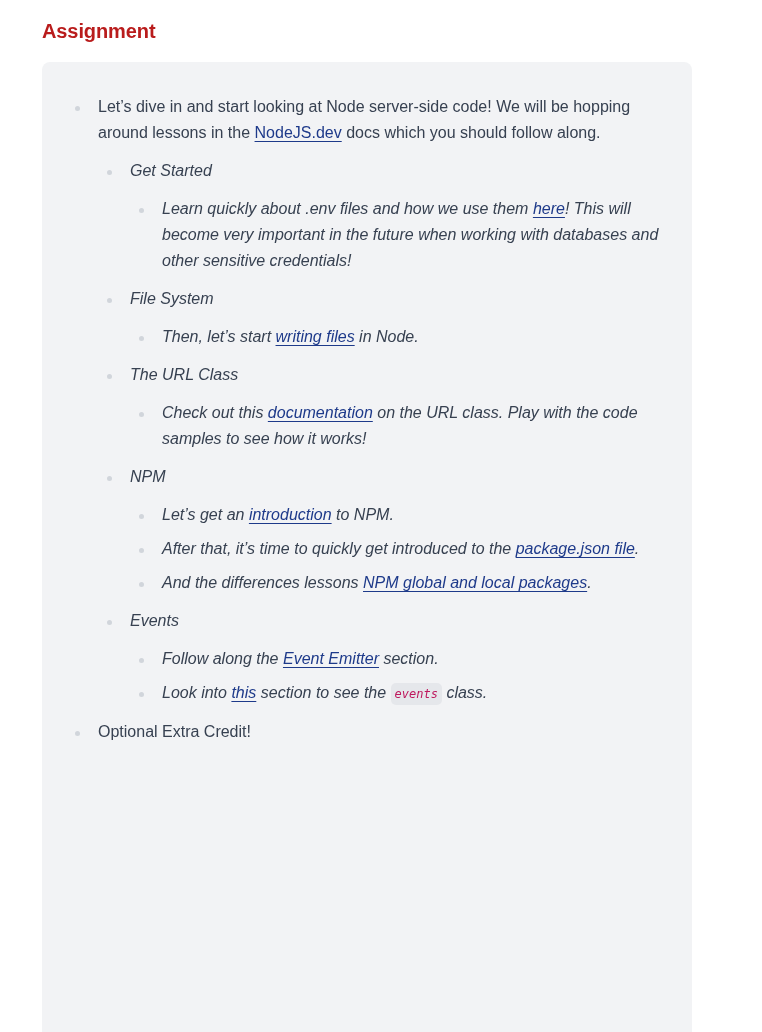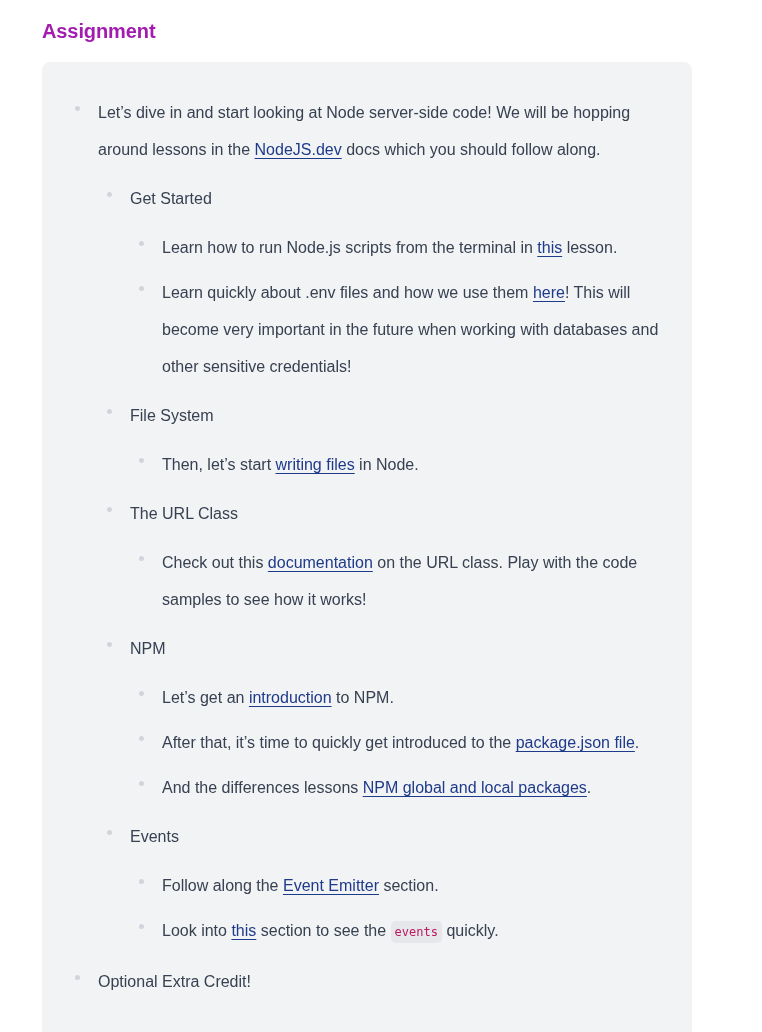--- a/index.html
+++ b/index.html
@@ -15,62 +15,62 @@
       font-family: "Liberation Sans", "DejaVu Sans", sans-serif;
       color: #374151;
     }
     .heading {
       position: absolute;
       left: 42px;
       top: 20px;
       margin: 0;
       font-size: 20px;
       font-weight: 700;
-      color: #a21caf;
+      color: #b91c1c;
       letter-spacing: -0.1px;
     }
     .box {
       position: absolute;
       left: 42px;
       top: 62px;
       width: 650px;
       height: 1000px;
       background: #f2f3f5;
       border-radius: 8px;
     }
     ul {
       list-style: none;
       margin: 0;
       padding: 0;
     }
     li {
       position: relative;
       font-size: 16px;
-      line-height: 37px;
+      line-height: 26px;
       color: #374151;
     }
     li::before {
       content: "";
       position: absolute;
       width: 5px;
       height: 5px;
       border-radius: 50%;
       background: #d1d5db;
       top: 12px;
     }
     ul.l1 {
       position: absolute;
       left: 56px;
       top: 32px;
       width: 580px;
     }
     ul.l1 > li { margin-bottom: 8px; }
     ul.l1 > li::before { left: -23px; }
     ul.l2 { margin-top: 12px; margin-left: 32px; }
-    ul.l2 > li { margin-bottom: 12px; }
+    ul.l2 > li { margin-bottom: 12px; font-style: italic; }
     ul.l2 > li::before { left: -23px; }
     ul.l3 { margin-top: 12px; margin-left: 32px; }
     ul.l3 > li { margin-bottom: 8px; }
     ul.l3 > li::before { left: -23px; }
     a {
       color: #1e3a8a;
       text-decoration: underline;
       text-underline-offset: 3px;
       text-decoration-thickness: 1px;
       font-weight: 500;
@@ -89,21 +89,20 @@
 
 <h2 class="heading">Assignment</h2>
 
 <div class="box">
   <ul class="l1">
     <li><span>Let’s dive in and start looking at Node server-side code! We will be hopping around lessons in the </span><a>NodeJS.dev</a><span> docs which you should follow along.</span>
       <ul class="l2">
 
         <li><span>Get Started</span>
           <ul class="l3">
-            <li><span>Learn how to run Node.js scripts from the terminal in </span><a>this</a><span> lesson.</span></li>
             <li><span>Learn quickly about .env files and how we use them </span><a>here</a><span>! This will become very important in the future when working with databases and other sensitive credentials!</span></li>
           </ul>
         </li>
 
 
         <li><span>File System</span>
           <ul class="l3">
             <li><span>Then, let’s start </span><a>writing files</a><span> in Node.</span></li>
           </ul>
         </li>
@@ -118,21 +117,21 @@
           <ul class="l3">
             <li><span>Let’s get an </span><a>introduction</a><span> to NPM.</span></li>
             <li><span>After that, it’s time to quickly get introduced to the </span><a>package.json file</a><span>.</span></li>
             <li><span>And the differences lessons </span><a>NPM global and local packages</a><span>.</span></li>
           </ul>
         </li>
 
         <li><span>Events</span>
           <ul class="l3">
             <li><span>Follow along the </span><a>Event Emitter</a><span> section.</span></li>
-            <li><span>Look into </span><a>this</a><span> section to see the </span><code>events</code><span> quickly.</span></li>
+            <li><span>Look into </span><a>this</a><span> section to see the </span><code>events</code><span> class.</span></li>
           </ul>
         </li>
 
       </ul>
     </li>
     <li><span>Optional Extra Credit!</span></li>
   </ul>
 </div>
 
 </body></html>

